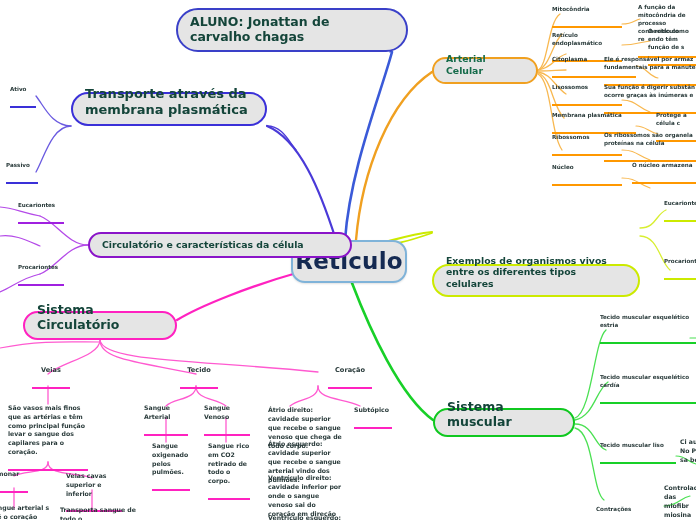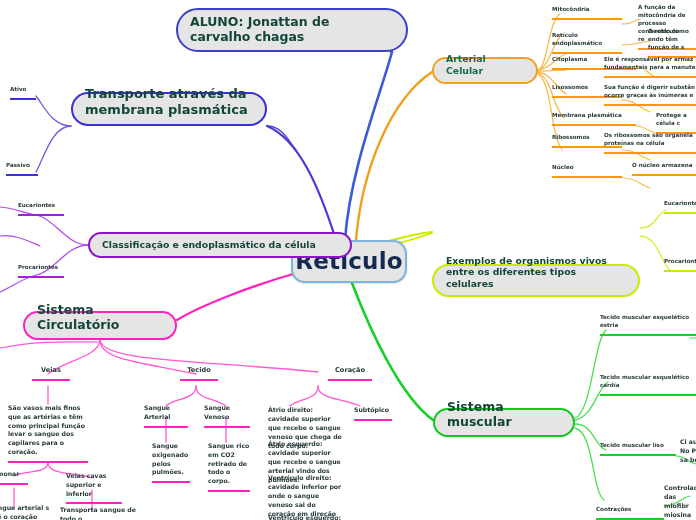--- a/index.html
+++ b/index.html
@@ -58,21 +58,21 @@
   #n-muscular{
     left:433px;top:408px;width:142px;height:29px;
     border:2px solid #10c820;color:#14453a;font-size:12.5px;
     justify-content:center;
   }
 
   
   .leaf{
     position:absolute;box-sizing:border-box;
     font-size:6.2px;line-height:1.42;font-weight:bold;
-    color:#2a3b3b;padding-bottom:4px;
+    color:#2a3b3b;padding-bottom:12px;
     border-bottom:2.2px solid #999;
   }
   .leaf.sm{font-size:5.6px;font-weight:bold;}
   .leaf.mid{font-size:6.6px;}
   .leaf.c-blue{border-color:#3a30d8;}
   .leaf.c-purple{border-color:#a020e0;}
   .leaf.c-orange{border-color:#ff9800;}
   .leaf.c-yellow{border-color:#ccea00;}
   .leaf.c-pink{border-color:#ff22c0;}
   .leaf.c-green{border-color:#18d028;}
@@ -175,21 +175,21 @@
 
   <div class="pill" id="n-aluno">
     <span class="txt">ALUNO: Jonattan de carvalho chagas</span>
   </div>
 
   <div class="pill" id="n-transporte">
     <span class="txt">Transporte através da membrana plasmática</span>
   </div>
 
   <div class="pill" id="n-classificacao">
-    <span class="txt">Classificação e endoplasmático da célula</span>
+    <span class="txt">Circulatório e características da célula</span>
   </div>
 
   <div class="pill" id="n-estrutura">
     <span class="txt">Arterial Celular</span>
   </div>
 
   <div class="pill" id="n-exemplos">
     <span class="txt">Exemplos de organismos vivos entre os diferentes tipos celulares</span>
   </div>
 

